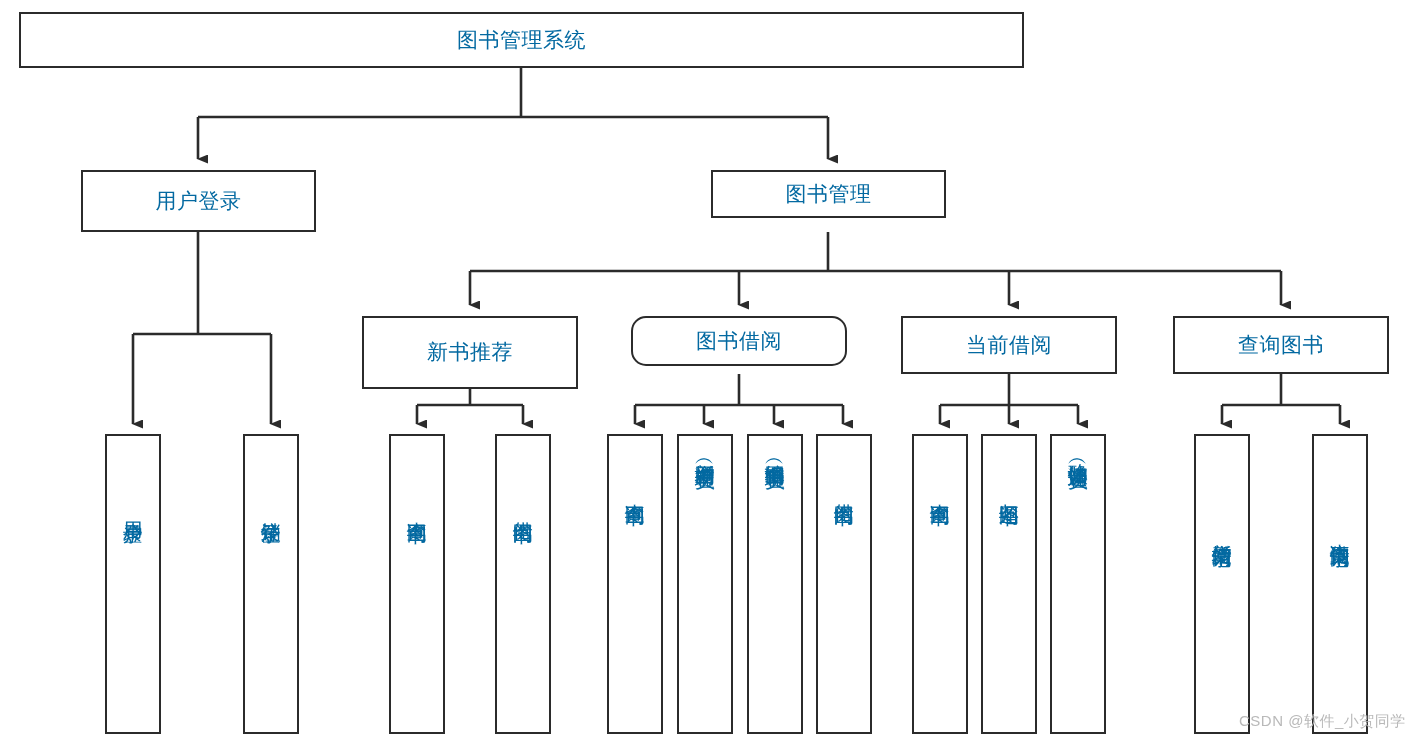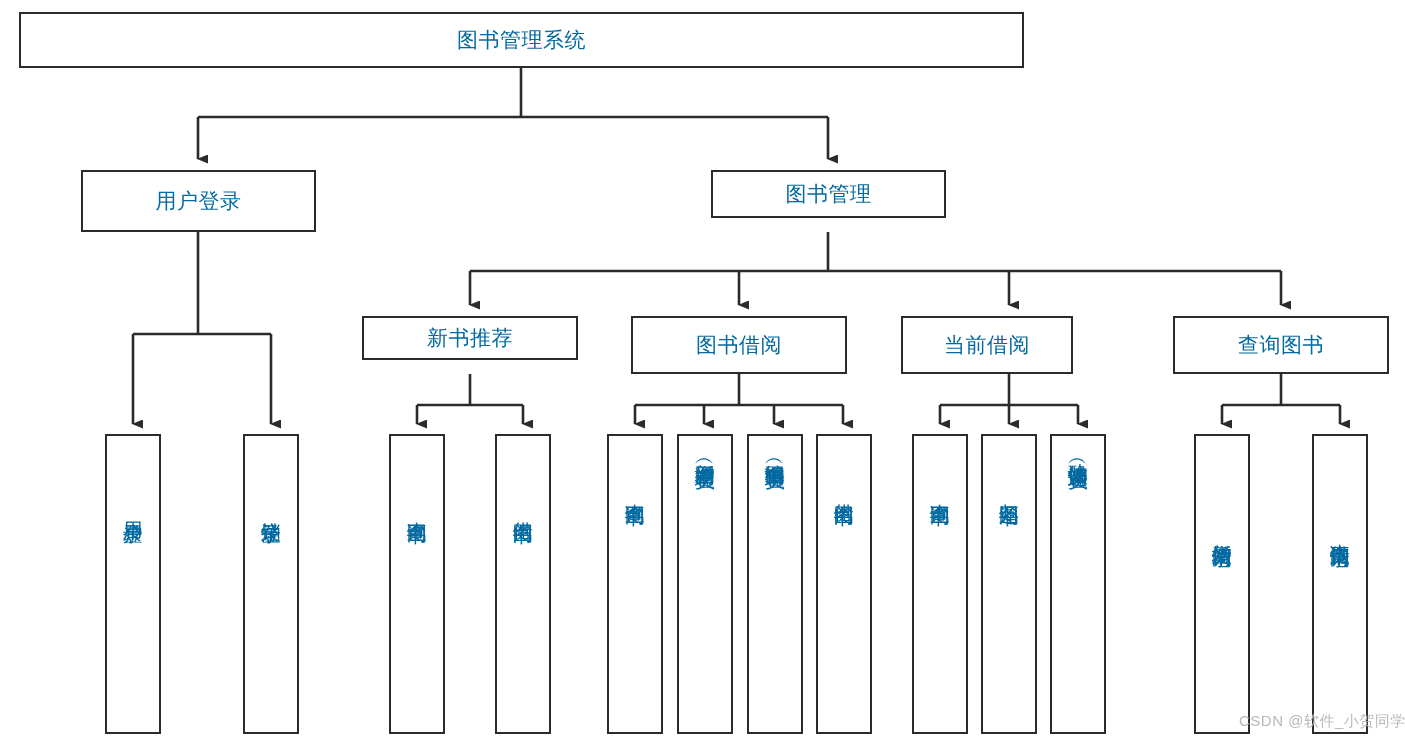--- a/index.html
+++ b/index.html
@@ -134,27 +134,27 @@
     <span class="label">图书管理系统</span>
   </div>
 
   <div class="node" style="left:81px; top:170px; width:235px; height:62px;">
     <span class="label">用户登录</span>
   </div>
   <div class="node" style="left:711px; top:170px; width:235px; height:48px;">
     <span class="label">图书管理</span>
   </div>
 
-  <div class="node" style="left:362px; top:316px; width:216px; height:44px;">
+  <div class="node" style="left:362px; top:316px; width:216px; height:73px;">
     <span class="label">新书推荐</span>
   </div>
-  <div class="node" style="left:631px; top:316px; width:216px; height:58px;">
+  <div class="node" style="left:631px; top:316px; width:216px; height:50px;border-radius:15px;">
     <span class="label">图书借阅</span>
   </div>
-  <div class="node" style="left:901px; top:316px; width:172px; height:58px;text-align:center;">
+  <div class="node" style="left:901px; top:316px; width:216px; height:58px;text-align:center;">
     <span class="label">当前借阅</span>
   </div>
   <div class="node" style="left:1173px; top:316px; width:216px; height:58px;">
     <span class="label">查询图书</span>
   </div>
 
   <div class="node vert mid" style="left:105px; top:434px; width:56px; height:300px;">
     <span class="label">用户登录</span>
   </div>
   <div class="node vert mid" style="left:243px; top:434px; width:56px; height:300px;">

